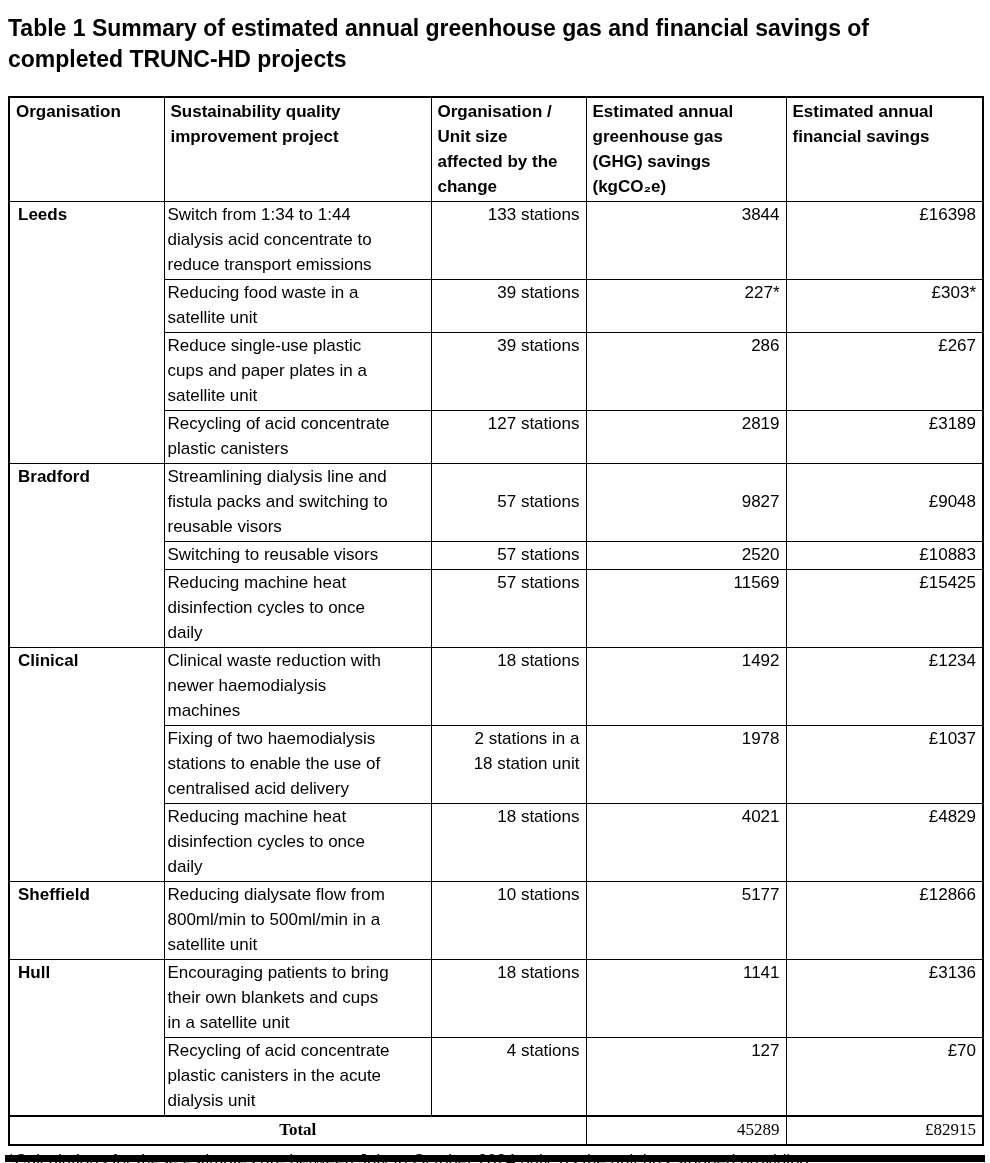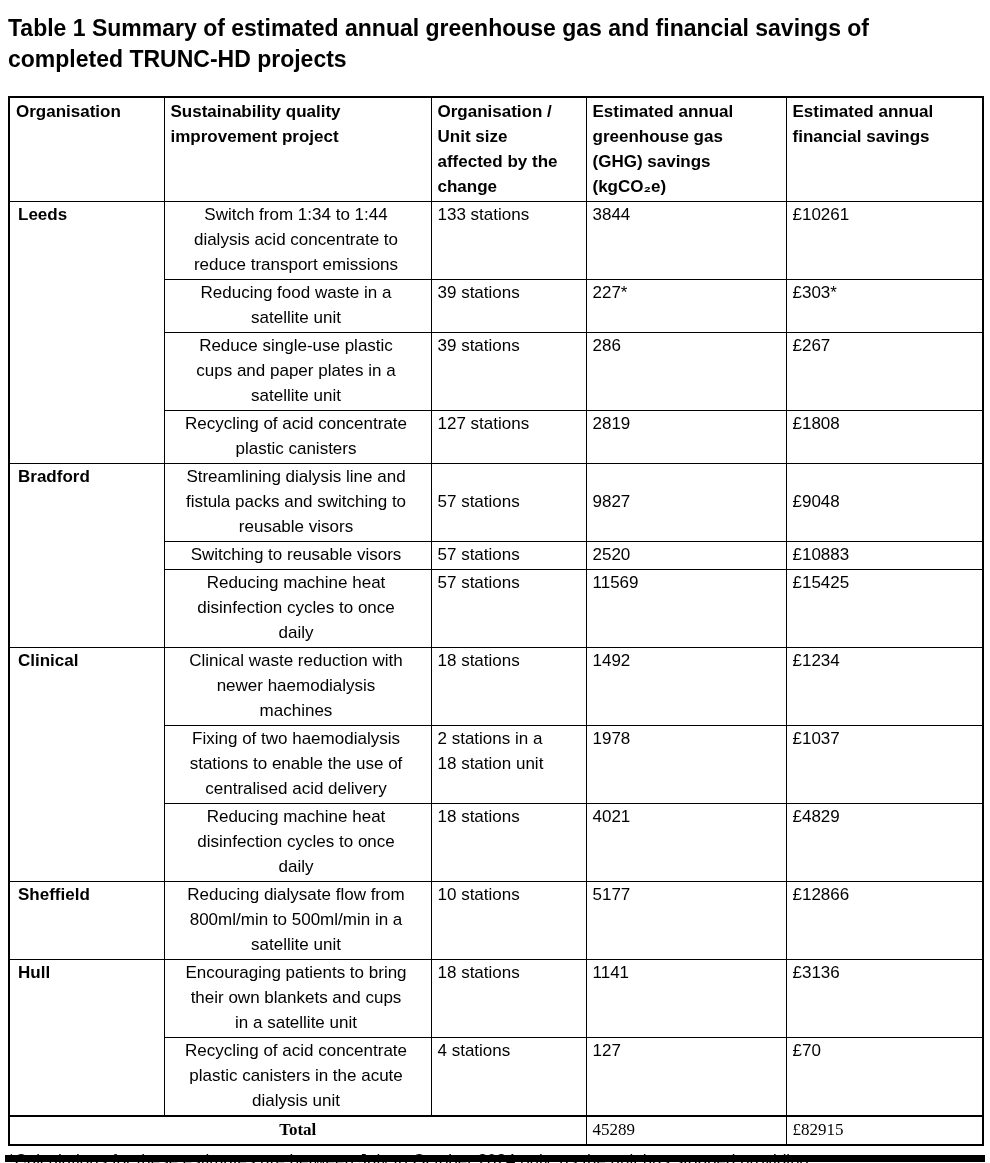--- a/index.html
+++ b/index.html
@@ -36,22 +36,22 @@
     white-space: pre-line;
     padding: 0 6px 2px 6px;
     overflow: hidden;
   }
   th {
     font-weight: bold;
     text-align: left;
     padding-top: 1px;
   }
   td.org-cell   { font-weight: bold; text-align: left; padding-left: 8px; }
-  td.project-cell { text-align: center; padding-left: 3px; }
-  td.num        { text-align: left; }
+  td.project-cell { text-align: left; padding-left: 3px; }
+  td.num        { text-align: right; }
   td.vmid       { vertical-align: middle; }
   tr.total-row td {
     border-top: 2px solid #000;
     font-size: 17px;
     font-family: Liberation Serif, serif;
   }
   td.total-label { font-weight: bold; text-align: center; }
   .footnote {
     margin: 2px 8px 0 8px;
     font-size: 17px;
@@ -102,21 +102,21 @@
     </thead>
     <tbody>
 
       <tr>
         <td class="org-cell" rowspan="4">Leeds</td>
         <td class="project-cell">Switch from 1:34 to 1:44
 dialysis acid concentrate to
 reduce transport emissions</td>
         <td class="num">133 stations</td>
         <td class="num">3844</td>
-        <td class="num">£10261</td>
+        <td class="num">£16398</td>
       </tr>
       <tr>
         <td class="project-cell">Reducing food waste in a
 satellite unit</td>
         <td class="num">39 stations</td>
         <td class="num">227*</td>
         <td class="num">£303*</td>
       </tr>
       <tr>
         <td class="project-cell">Reduce single-use plastic
@@ -124,21 +124,21 @@
 satellite unit</td>
         <td class="num">39 stations</td>
         <td class="num">286</td>
         <td class="num">£267</td>
       </tr>
       <tr>
         <td class="project-cell">Recycling of acid concentrate
 plastic canisters</td>
         <td class="num">127 stations</td>
         <td class="num">2819</td>
-        <td class="num">£1808</td>
+        <td class="num">£3189</td>
       </tr>
 
       <tr>
         <td class="org-cell" rowspan="3">Bradford</td>
         <td class="project-cell">Streamlining dialysis line and
 fistula packs and switching to
 reusable visors</td>
         <td class="num vmid">57 stations</td>
         <td class="num vmid">9827</td>
         <td class="num vmid">£9048</td>

